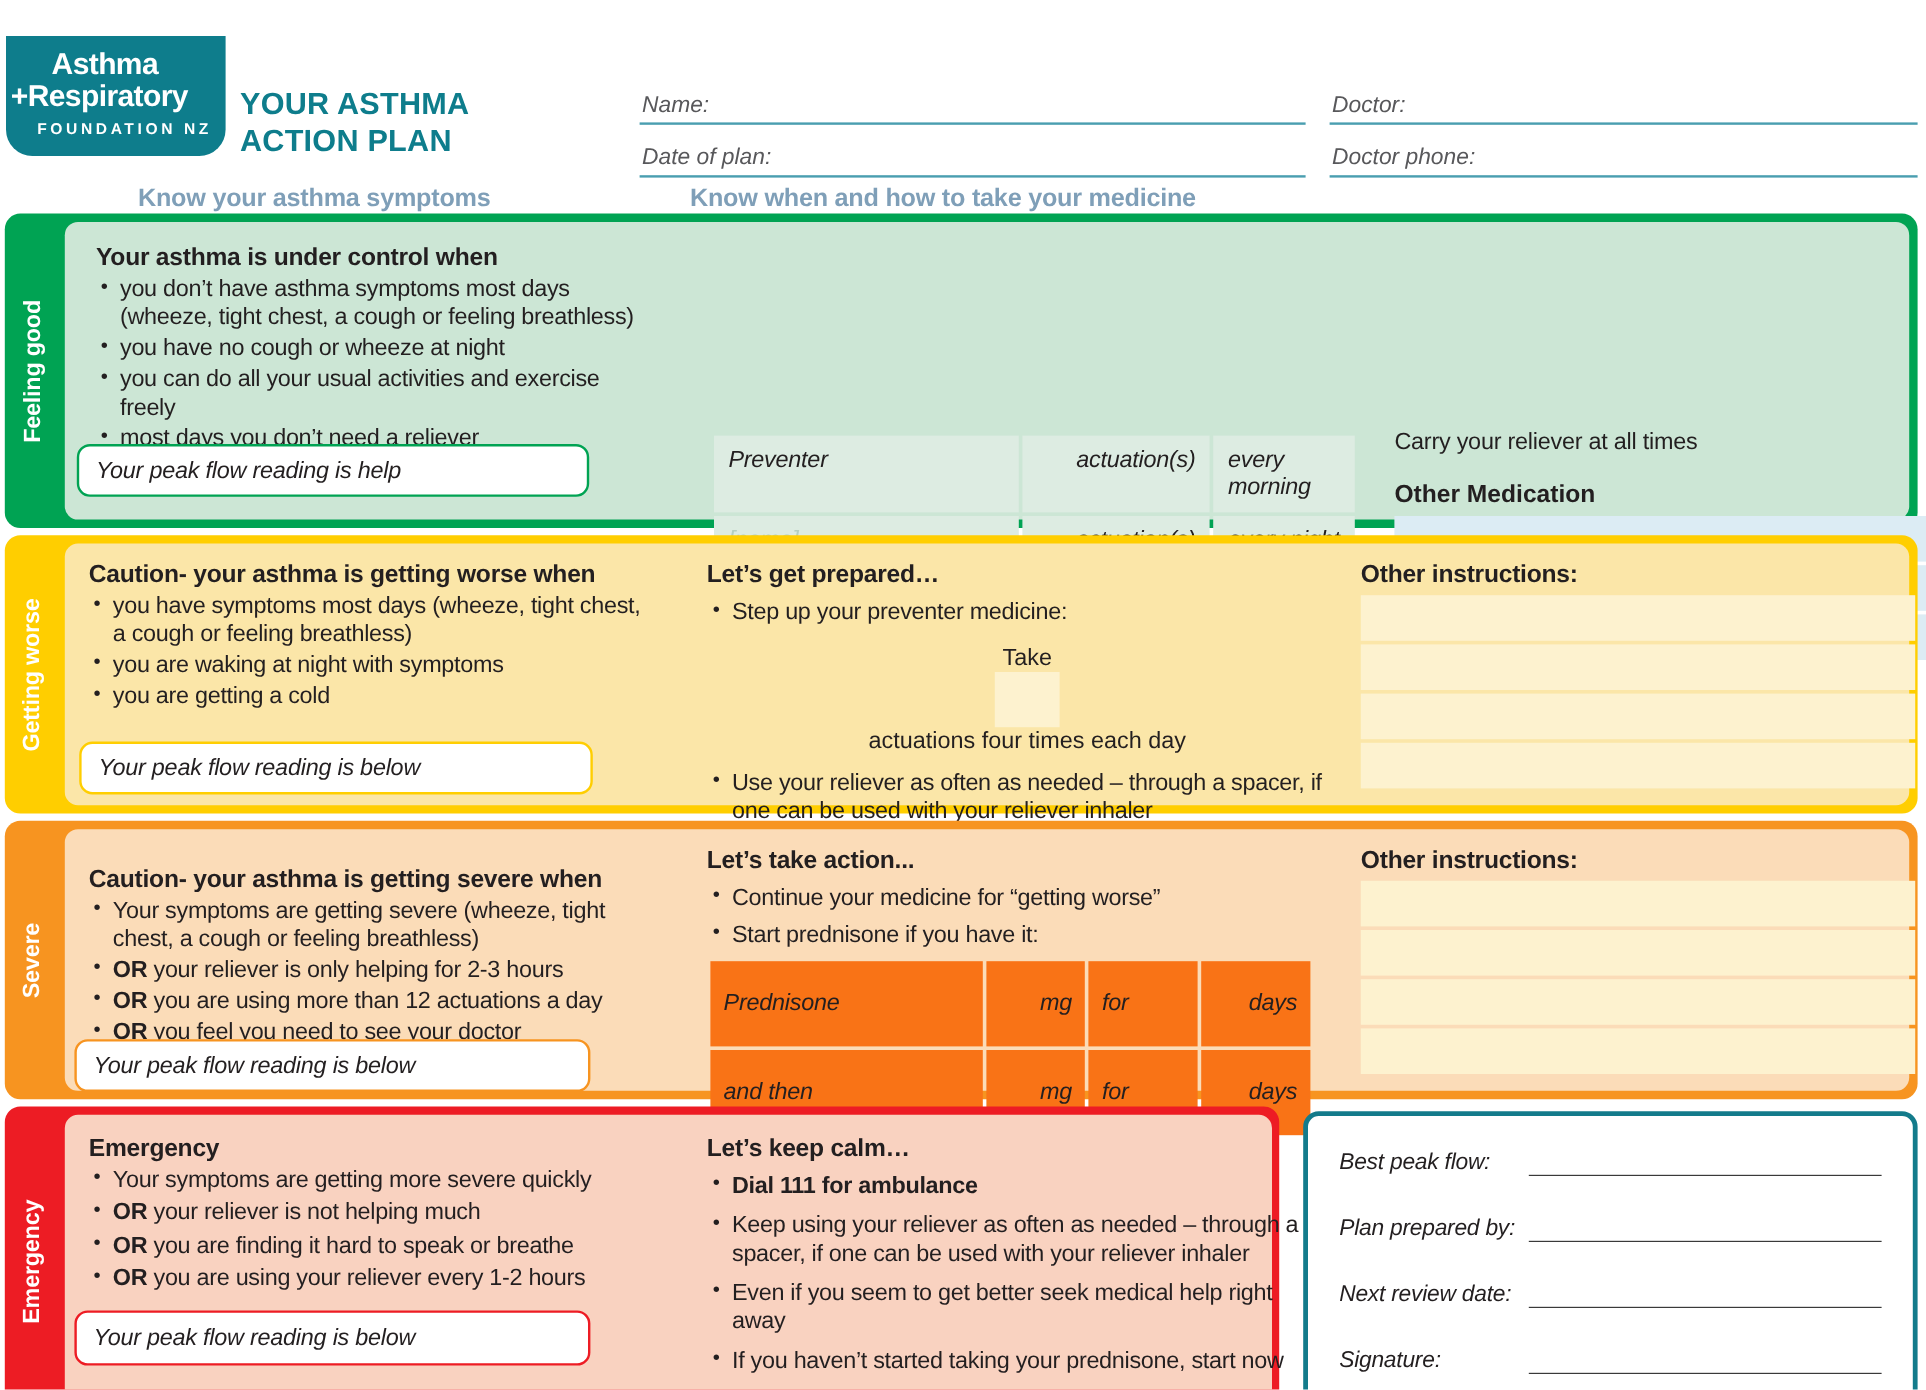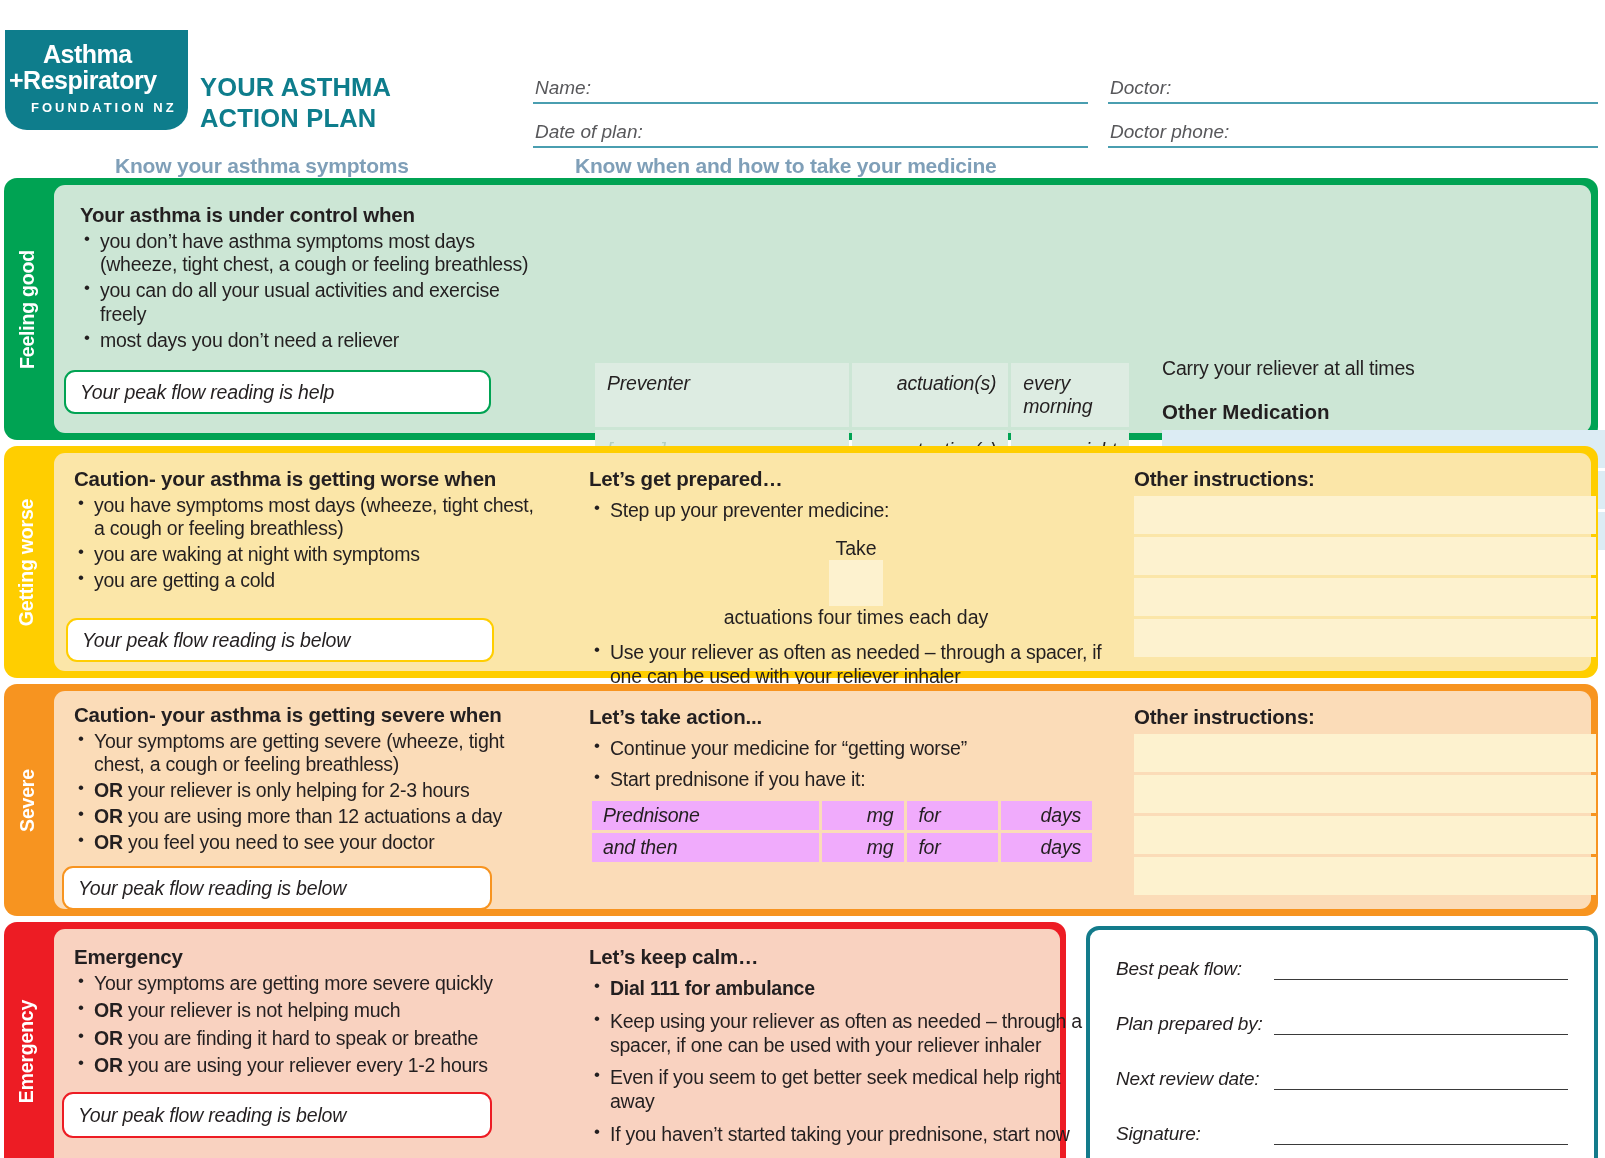--- a/index.html
+++ b/index.html
@@ -133,29 +133,29 @@
   }
   ul.actlist li::before { content: "\2022"; position: absolute; left: 5px; top: -1px; font-size: 17px; }
   ul.actlist li b { font-weight: bold; }
   .take-row { display: flex; align-items: center; margin: 14px 0 4px 14px; font-size: 19.5px; color: #231f20; flex-direction: column; }
   .take-input { width: 54px; height: 46px; background: #fdf2cf; margin: 0 7px; }
 
   #y-right { position: absolute; left: 1080px; top: 14px; width: 462px; }
   .oi-h { font-size: 20.5px; font-weight: bold; color: #231f20; margin-bottom: 5px; letter-spacing: -0.2px; }
 
   
-  #o-left { position: absolute; left: 20px; top: 12px; width: 475px; }
+  #o-left { position: absolute; left: 20px; top: 30px; width: 475px; }
   #o-pf { left: 62px; top: 840px; width: 430px; height: 44px; border: 2.5px solid #f79420; }
 
   #o-mid { position: absolute; left: 535px; top: 14px; width: 510px; }
   .pred-table {
     width: 506px; border-collapse: separate; border-spacing: 3px;
     font-style: italic; font-size: 19.5px; color: #231f20; margin-top: 6px;
   }
-  .pred-table td { background: #f0abfc; padding: 3px 11px; letter-spacing: -0.2px; }
+  .pred-table td { background: #f97316; padding: 24px 11px; letter-spacing: -0.2px; }
   .pred-table td.p1 { width: 230px; }
   .pred-table td.p2 { width: 84px; text-align: right; }
   .pred-table td.p3 { width: 92px; }
   .pred-table td.p4 { width: 92px; text-align: right; }
 
   #o-right { position: absolute; left: 1080px; top: 14px; width: 462px; }
 
   
   #r-left { position: absolute; left: 20px; top: 16px; width: 470px; }
   #r-pf { left: 62px; top: 1066px; width: 430px; height: 46px; border: 2.5px solid #ed1c24; }
@@ -209,20 +209,21 @@
   <div class="zone green">
     <div class="tab-label">
       <span>Feeling good</span>
     </div>
     <div class="zone-inner">
 
       <div id="g-left">
         <div class="blk-title">Your asthma is under control when</div>
         <ul class="symlist">
           <li>you don’t have asthma symptoms most days (wheeze, tight chest, a cough or feeling breathless)</li>
+          <li>you have no cough or wheeze at night</li>
           <li>you can do all your usual activities and exercise freely</li>
           <li>most days you don’t need a reliever</li>
         </ul>
       </div>
 
       <table class="med-table">
         <tbody>
             <tr>
           <td class="c1">Preventer</td>
           <td class="c2">actuation(s)</td>

